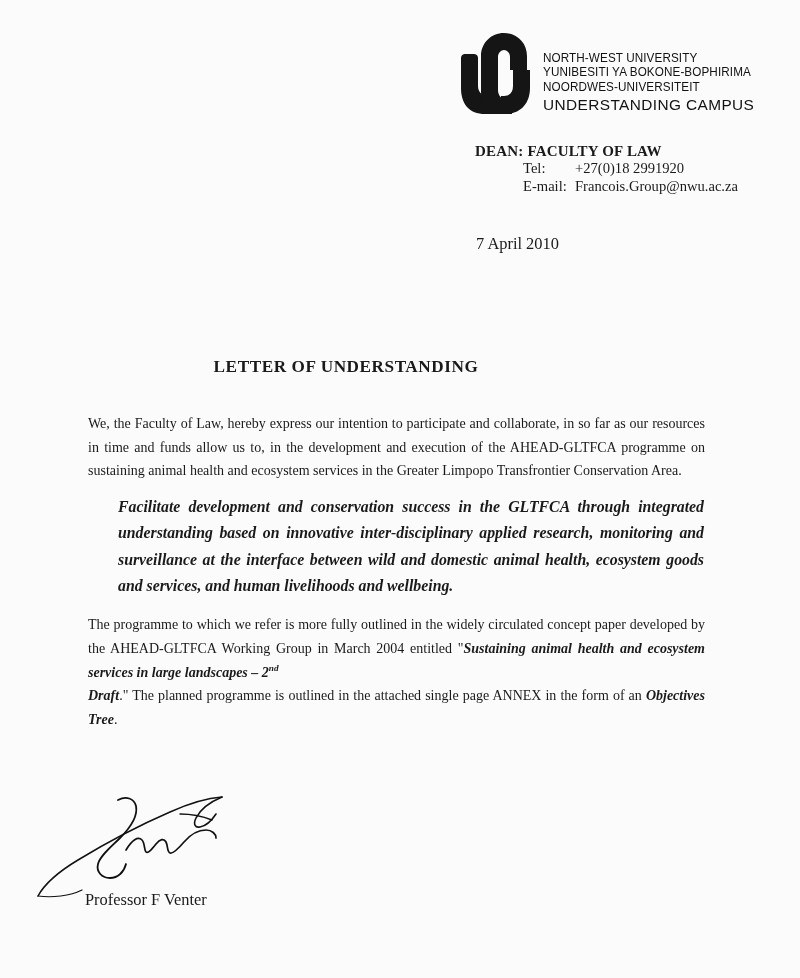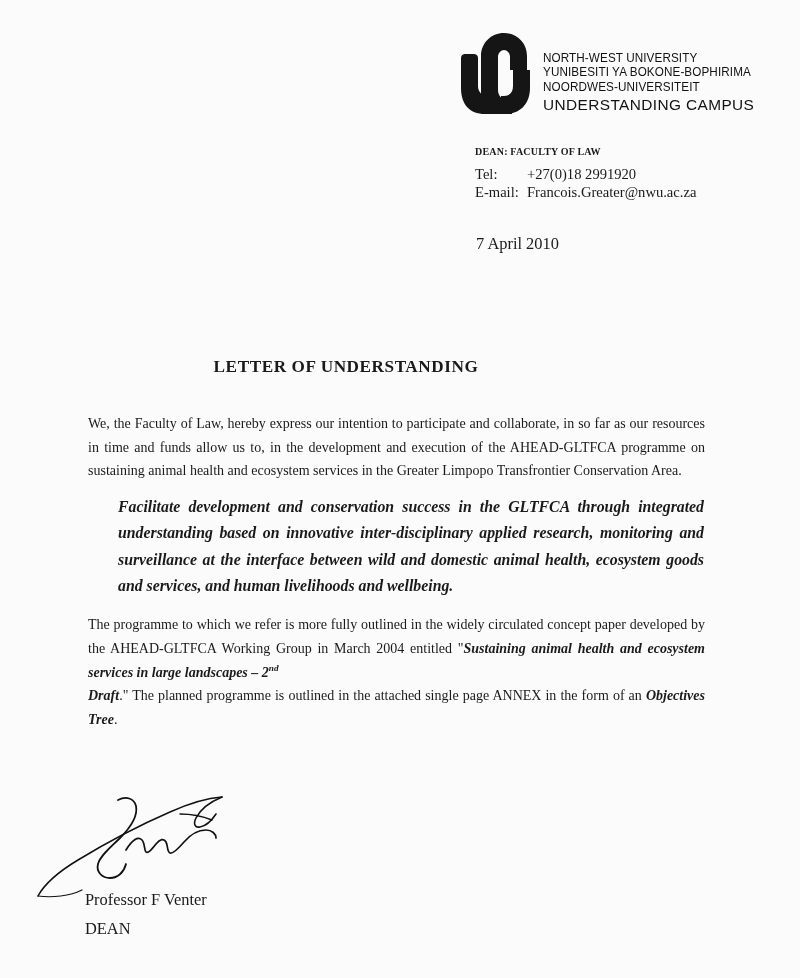--- a/index.html
+++ b/index.html
@@ -55,26 +55,27 @@
   
   .contact {
     position: absolute;
     left: 475px;
     top: 143px;
     font-size: 14.6px;
     line-height: 17.4px;
   }
   .contact-title {
     font-weight: bold;
-    font-size: 10px;
+    font-size: 15px;
     letter-spacing: 0.2px;
-    margin-bottom: 6px;
+    margin-bottom: 0;
   }
   .contact-row {
     display: flex;
+    margin-left: 48px;
   }
   .contact-label {
     width: 52px;
     flex: 0 0 auto;
   }
   .contact-value {
     white-space: nowrap;
   }
 
   
@@ -180,21 +181,21 @@
   </div>
 
   <div class="contact">
     <div class="contact-title">DEAN: FACULTY OF LAW</div>
     <div class="contact-row">
       <span class="contact-label">Tel:</span>
       <span class="contact-value">+27(0)18 2991920</span>
     </div>
     <div class="contact-row">
       <span class="contact-label">E-mail:</span>
-      <span class="contact-value">Francois.Greater@nwu.ac.za</span>
+      <span class="contact-value">Francois.Group@nwu.ac.za</span>
     </div>
   </div>
 
   <div class="date">7 April 2010</div>
 
   <div class="doc-title">LETTER OF UNDERSTANDING</div>
 
   <div class="body-area">
     <p class="para">We, the Faculty of Law, hereby express our intention to participate and collaborate, in so far as our resources in time and funds allow us to, in the development and execution of the AHEAD-GLTFCA programme on sustaining animal health and ecosystem services in the Greater Limpopo Transfrontier Conservation Area.</p>
     <p class="quote">Facilitate development and conservation success in the GLTFCA through integrated understanding based on innovative inter-disciplinary applied research, monitoring and surveillance at the interface between wild and domestic animal health, ecosystem goods and services, and human livelihoods and wellbeing.</p>
@@ -210,16 +211,15 @@
       <path d="M96 58 C102 48 108 44 112 48 C115 51 114 58 116 60 C118 62 122 57 126 52
                C130 47 134 46 136 50 C138 54 137 60 140 61 C143 62 148 57 154 50
                C160 43 168 38 176 38 C182 38 186 42 186 46" stroke-width="1.7"></path>
       <path d="M150 22 C160 22 172 24 182 28" stroke-width="1.4"></path>
       <path d="M8 104 C22 106 40 104 52 98" stroke-width="1.2"></path>
     </g>
   </svg>
 
   <div class="sign-block">
     <div>Professor F Venter</div>
-    <div>DEAN</div>
   </div>
 
 </div>
 
 </body></html>

